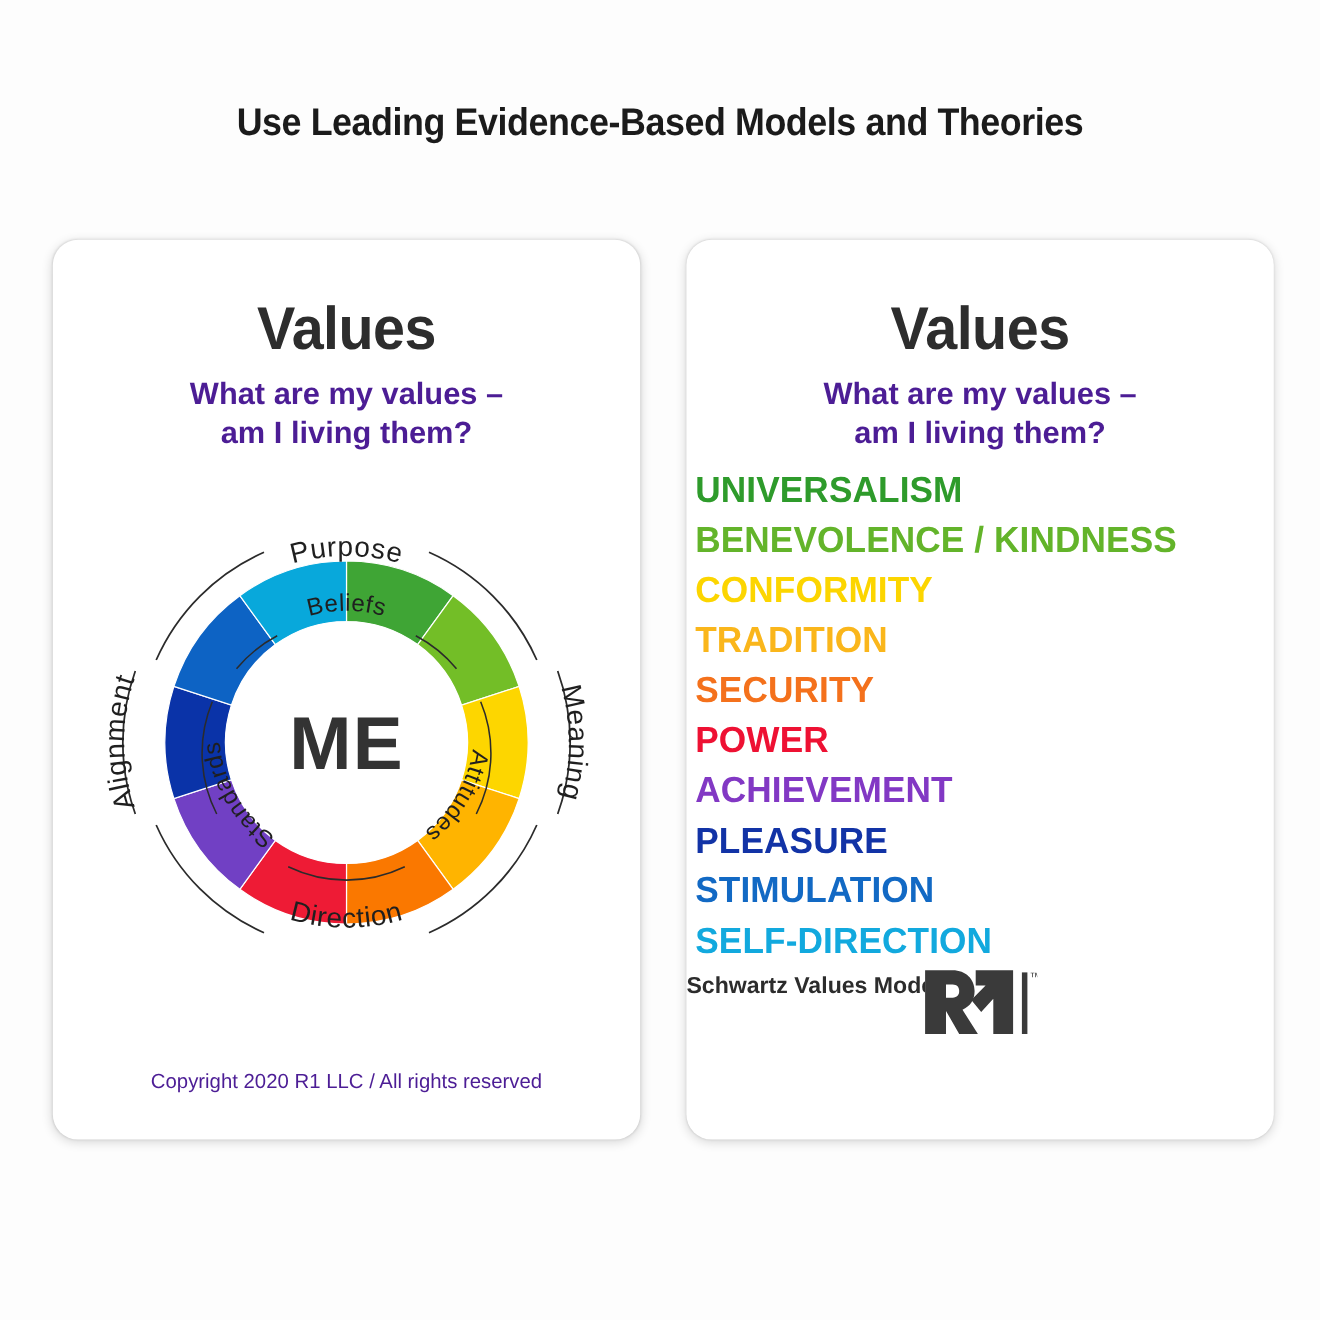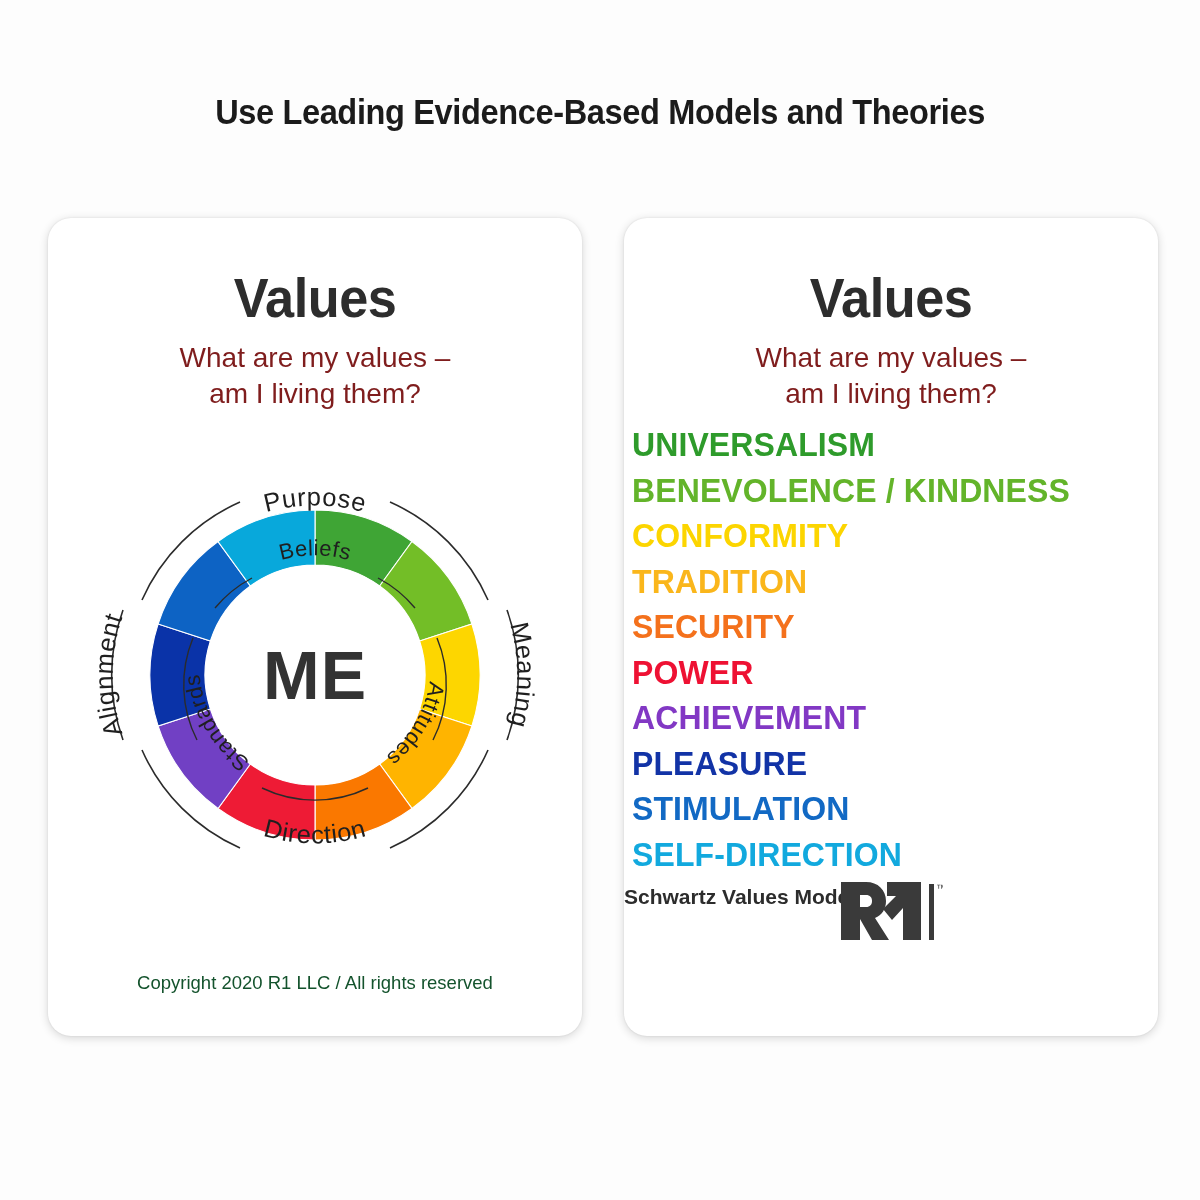--- a/index.html
+++ b/index.html
@@ -51,23 +51,23 @@
     letter-spacing: -0.5px;
     margin: 0;
     transform: scaleX(0.95);
   }
   #card-left .card-title  { padding-top: 48px; }
   #card-right .card-title { padding-top: 48px; }
 
   .card-subtitle {
     text-align: center;
     font-size: 28px;
-    font-weight: 400;
+    font-weight: 700;
     line-height: 1.28;
-    color: #7f1d1d;
+    color: #4c1d95;
     margin: 10px 0 0 0;
   }
 
   
   #wheel-wrap {
     position: absolute;
     left: 50%;
     top: 222px;
     transform: translateX(-50%);
     width: 470px;
@@ -101,21 +101,21 @@
 
   
   #copyright {
     position: absolute;
     left: 0;
     bottom: 42px;
     width: 100%;
     text-align: center;
     font-size: 18.5px;
     font-weight: 300;
-    color: #14532d;
+    color: #4c1d95;
   }
 
   
   #values-list {
     position: absolute;
     left: 0;
     top: 204px;
     width: 100%;
     text-align: left;
   }

